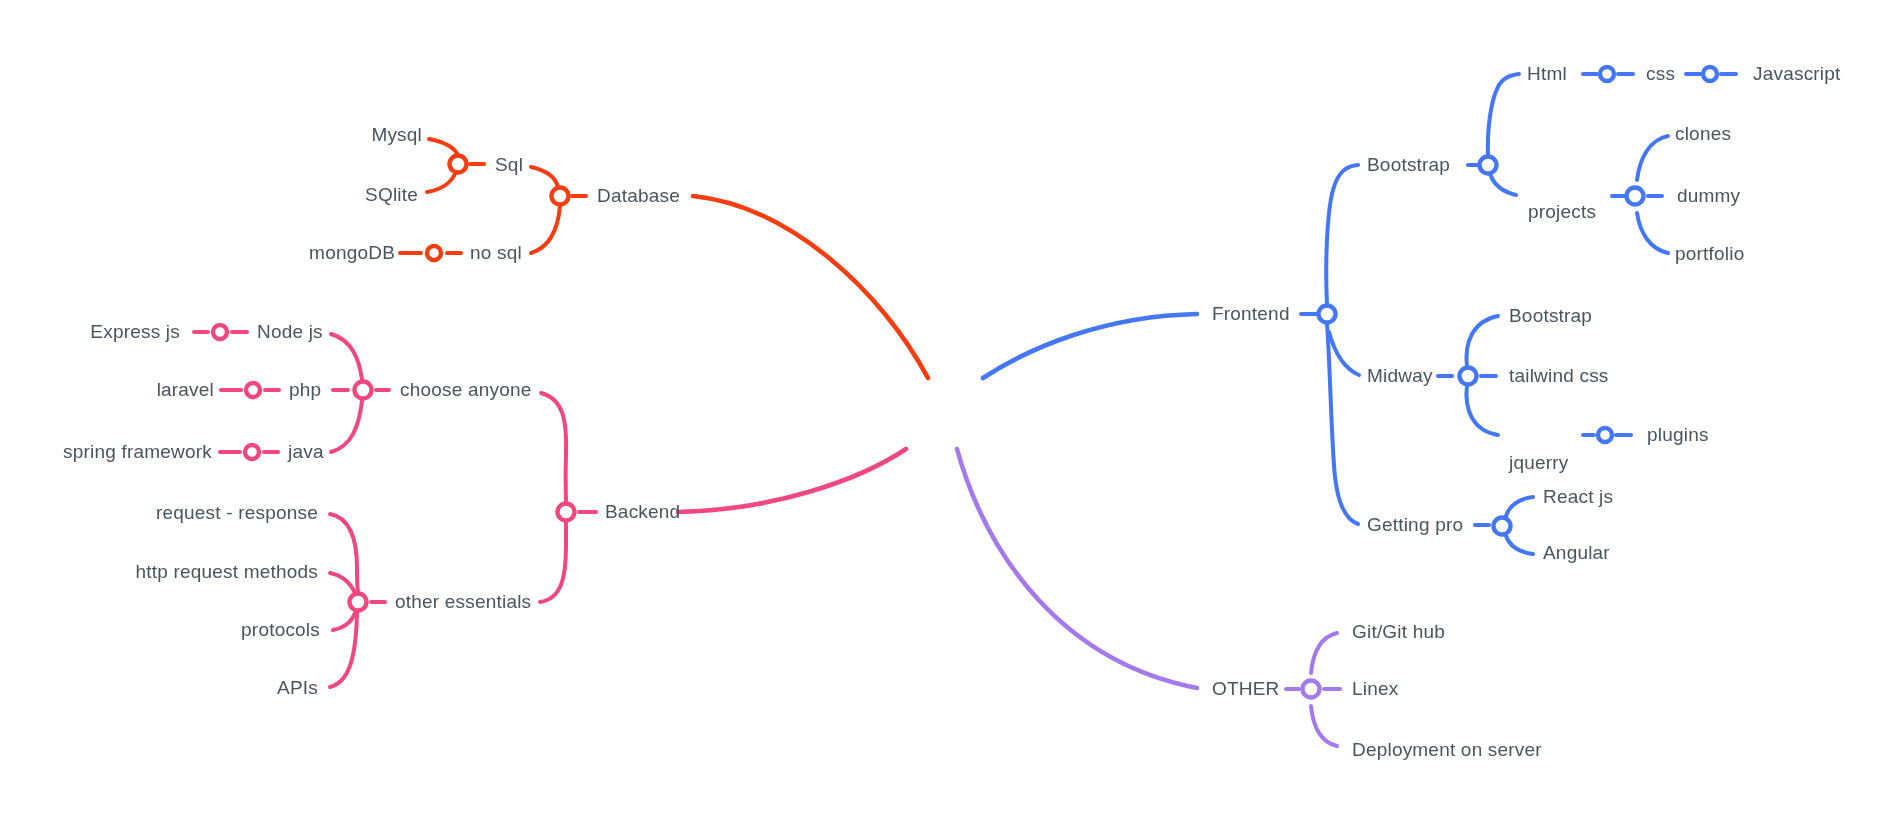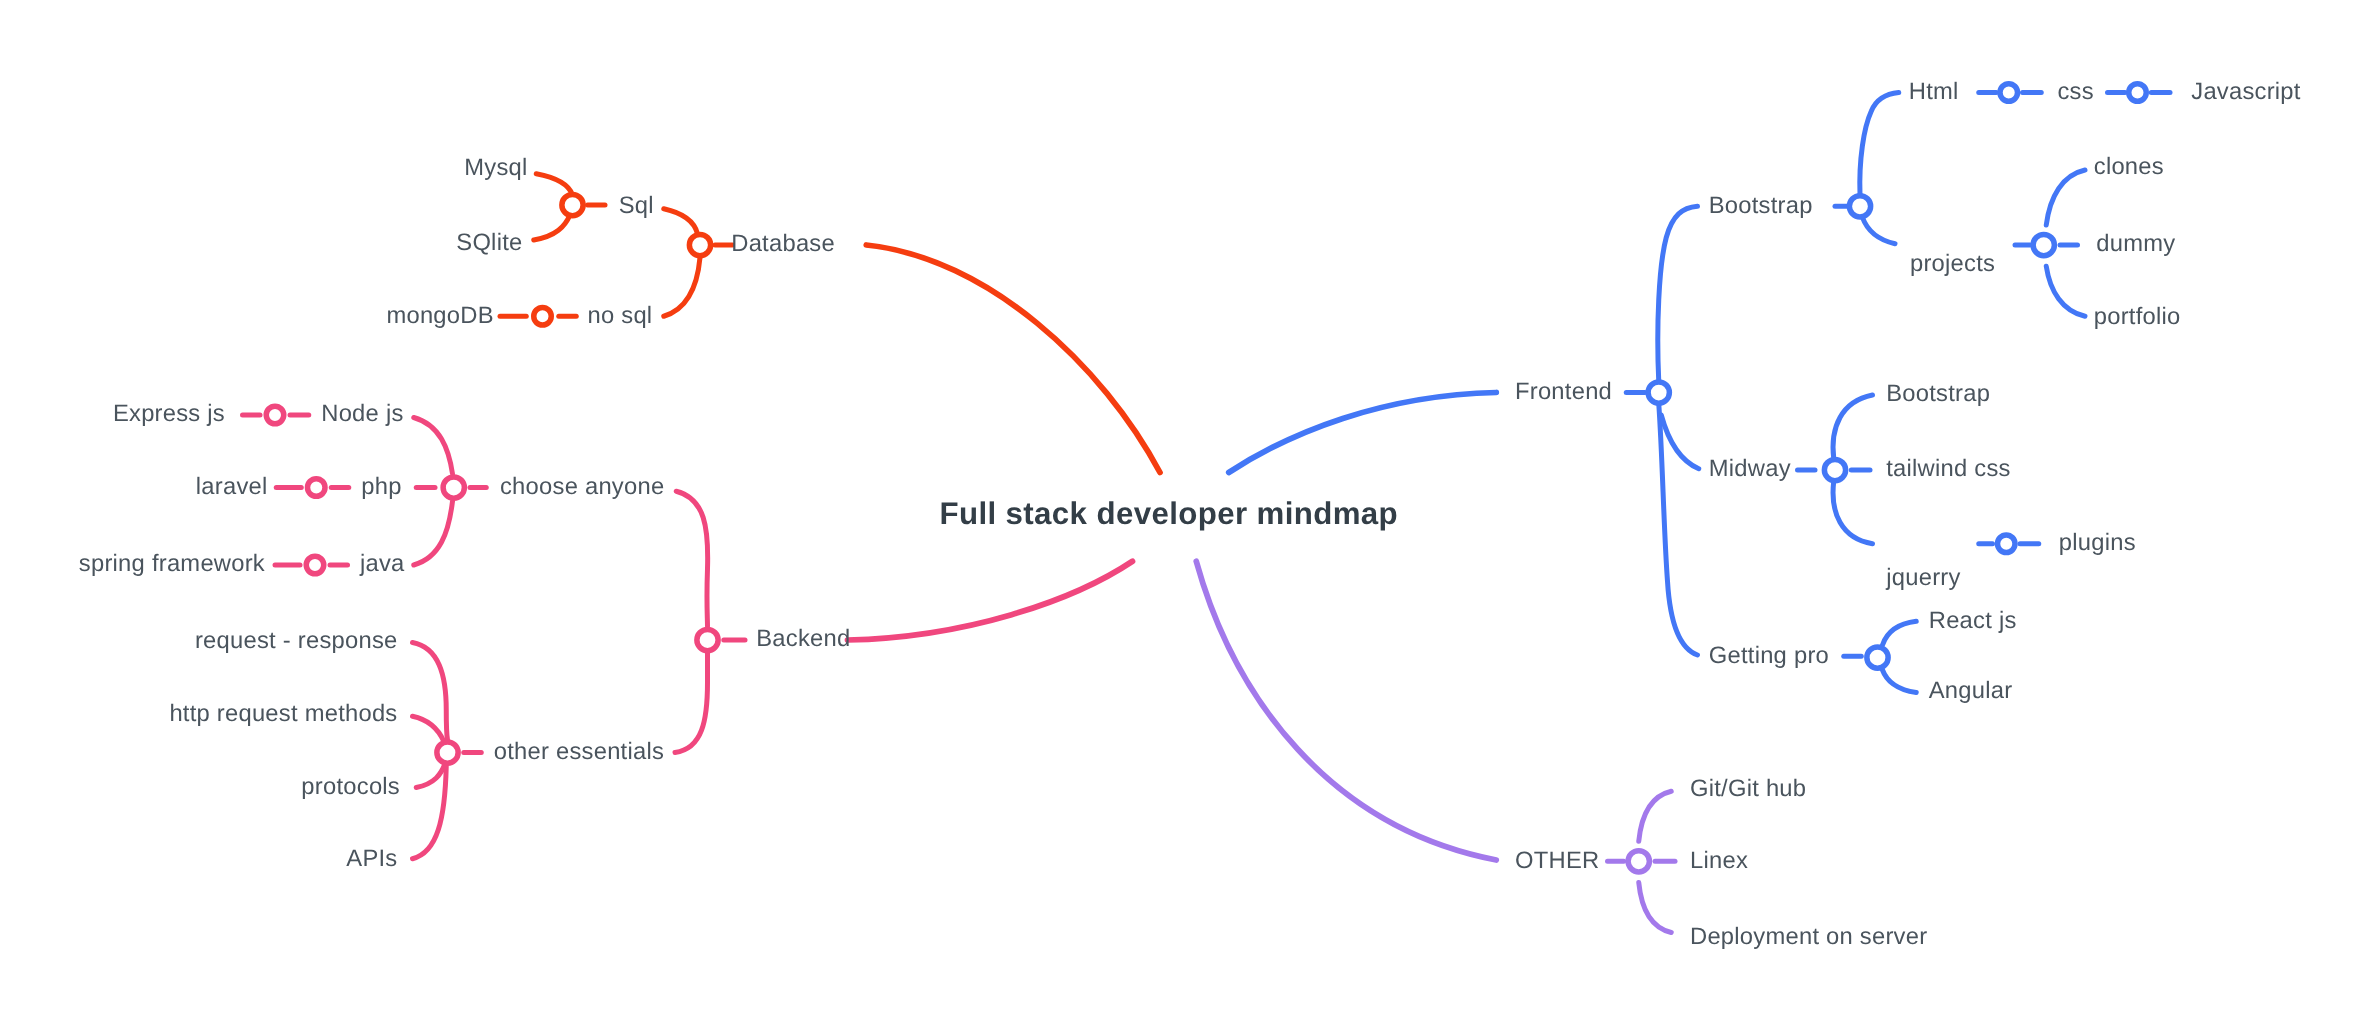--- a/index.html
+++ b/index.html
@@ -114,28 +114,27 @@
     <g class="branch-other">
       <path class="edge thick" d="M 957 449 C 987 557, 1063 662, 1197 688"></path>
       <path class="edge" d="M 1286 689 L 1299 689"></path>
       <path class="edge" d="M 1337 633 C 1320 637, 1313 653, 1311 673"></path>
       <path class="edge" d="M 1324 689 L 1340 689"></path>
       <path class="edge" d="M 1337 746 C 1320 742, 1313 726, 1311 706"></path>
       <circle class="jc" cx="1311" cy="689" r="8.5"></circle>
     </g>
   </svg>
 
-  <div class="title" style="left:935px; top:412px;">Full stack developer mindmap</div>
 
   <span class="lbl r" style="left:422px; top:135px;">Mysql</span>
   <span class="lbl r" style="left:418px; top:195px;">SQlite</span>
   <span class="lbl" style="left:495px; top:165px;">Sql</span>
   <span class="lbl r" style="left:395px; top:253px;">mongoDB</span>
   <span class="lbl" style="left:470px; top:253px;">no sql</span>
-  <span class="lbl" style="left:585px; top:196px;text-align:right;">Database</span>
+  <span class="lbl" style="left:597px; top:196px;text-align:right;">Database</span>
 
   <span class="lbl r" style="left:180px; top:332px;">Express js</span>
   <span class="lbl" style="left:257px; top:332px;">Node js</span>
   <span class="lbl r" style="left:214px; top:390px;">laravel</span>
   <span class="lbl" style="left:289px; top:390px;">php</span>
   <span class="lbl r" style="left:212px; top:452px;">spring framework</span>
   <span class="lbl" style="left:288px; top:452px;">java</span>
   <span class="lbl" style="left:400px; top:390px;">choose anyone</span>
   <span class="lbl r" style="left:318px; top:513px;">request - response</span>
   <span class="lbl r" style="left:318px; top:572px;padding-left:44px;">http request methods</span>

